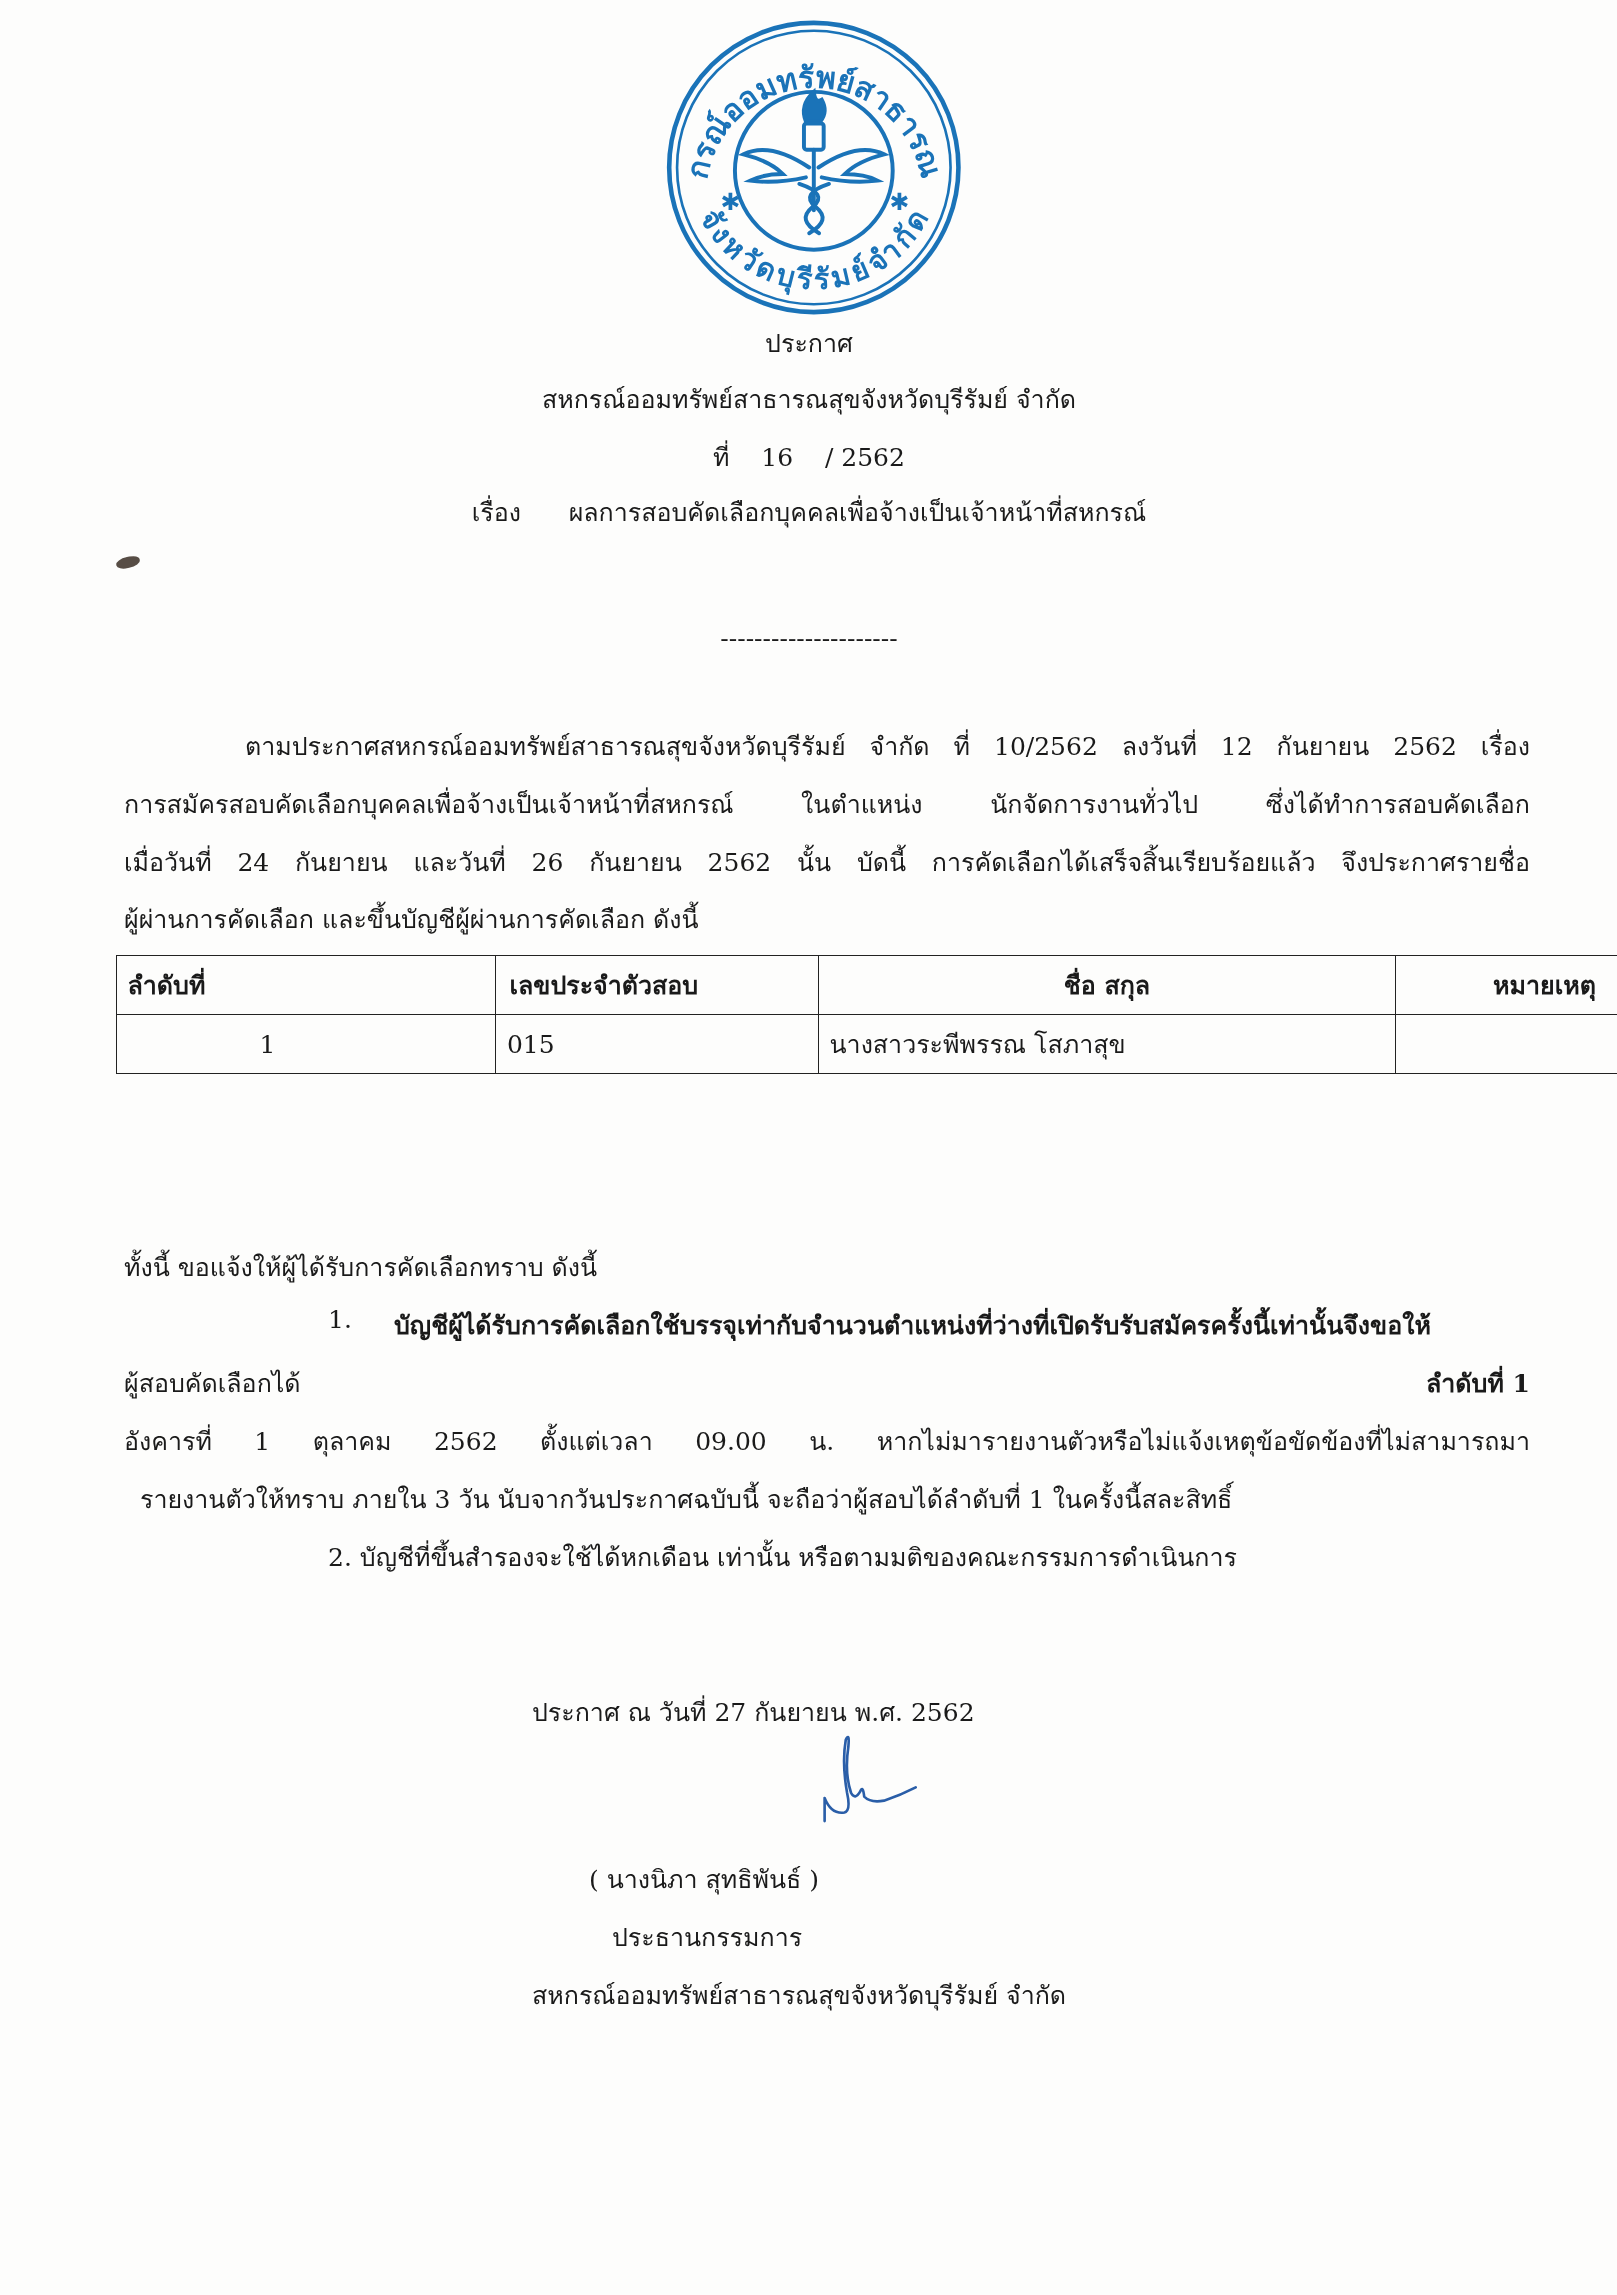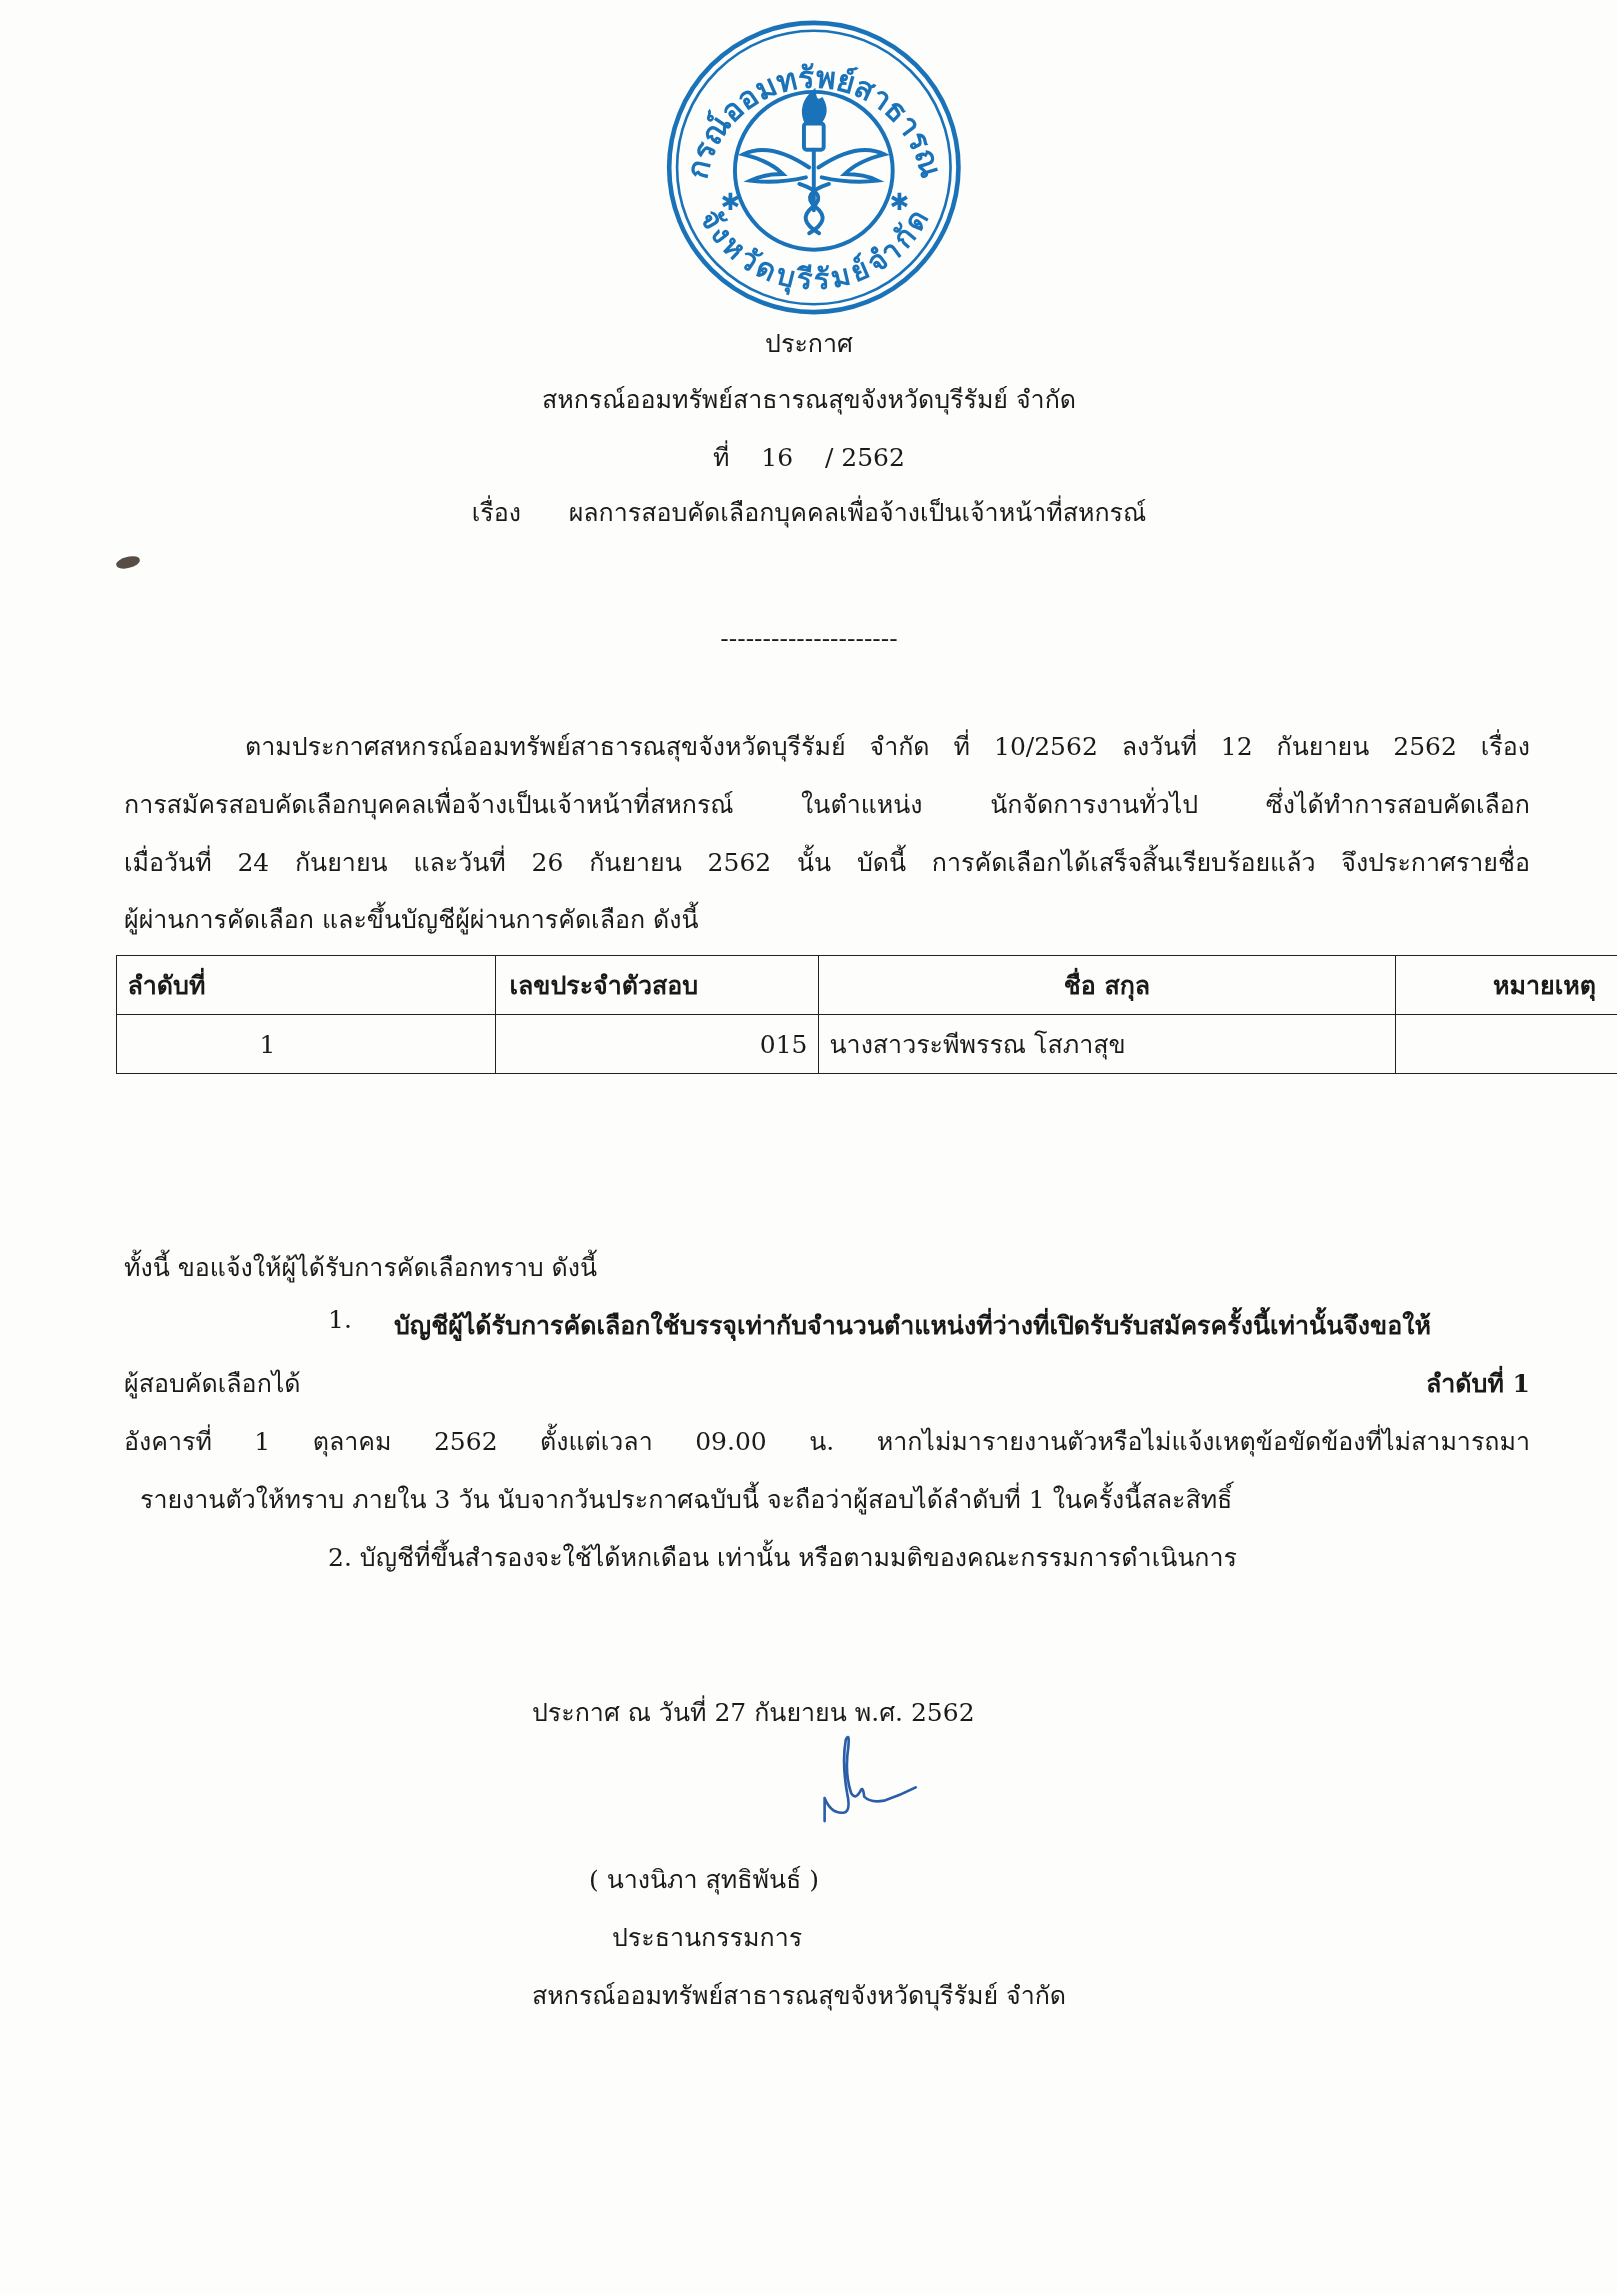--- a/index.html
+++ b/index.html
@@ -41,21 +41,21 @@
   }
   #result-table td, #result-table th {
     border: 1.6px solid #222;
     height: 58px;
     padding: 0 10.5px;
     font-weight: normal;
     vertical-align: middle;
   }
   #result-table th { font-weight: bold; }
   .c1 { width: 295px; }
-  .c2 { width: 245px; text-align: right; }
+  .c2 { width: 245px; text-align: left; }
   .c3 { width: 460px; }
   .c4 { width: 227px; text-align: center; }
   .rank-label { display: inline-block; width: 132px; }
   .rank-num { display: inline-block; }
 
   .bold { font-weight: bold; }
 
   
   #signature { left: 810px; top: 1732px; width: 119px; height: 99px; }
 </style>

